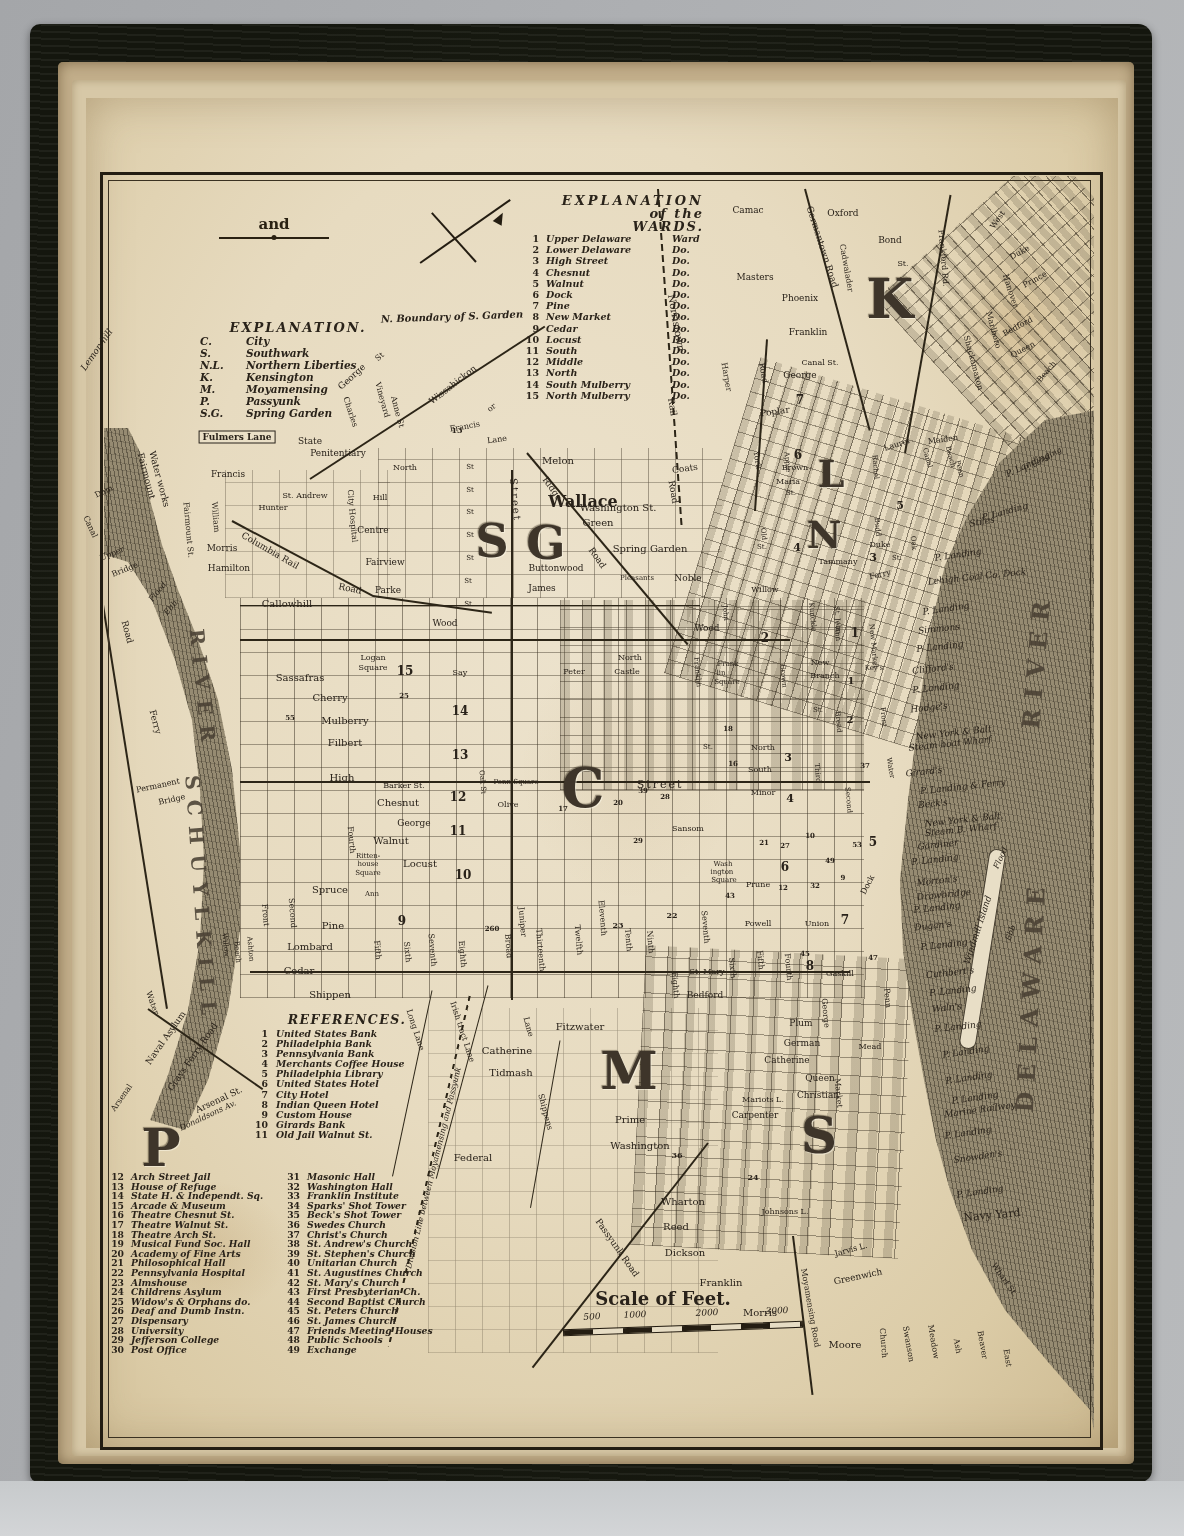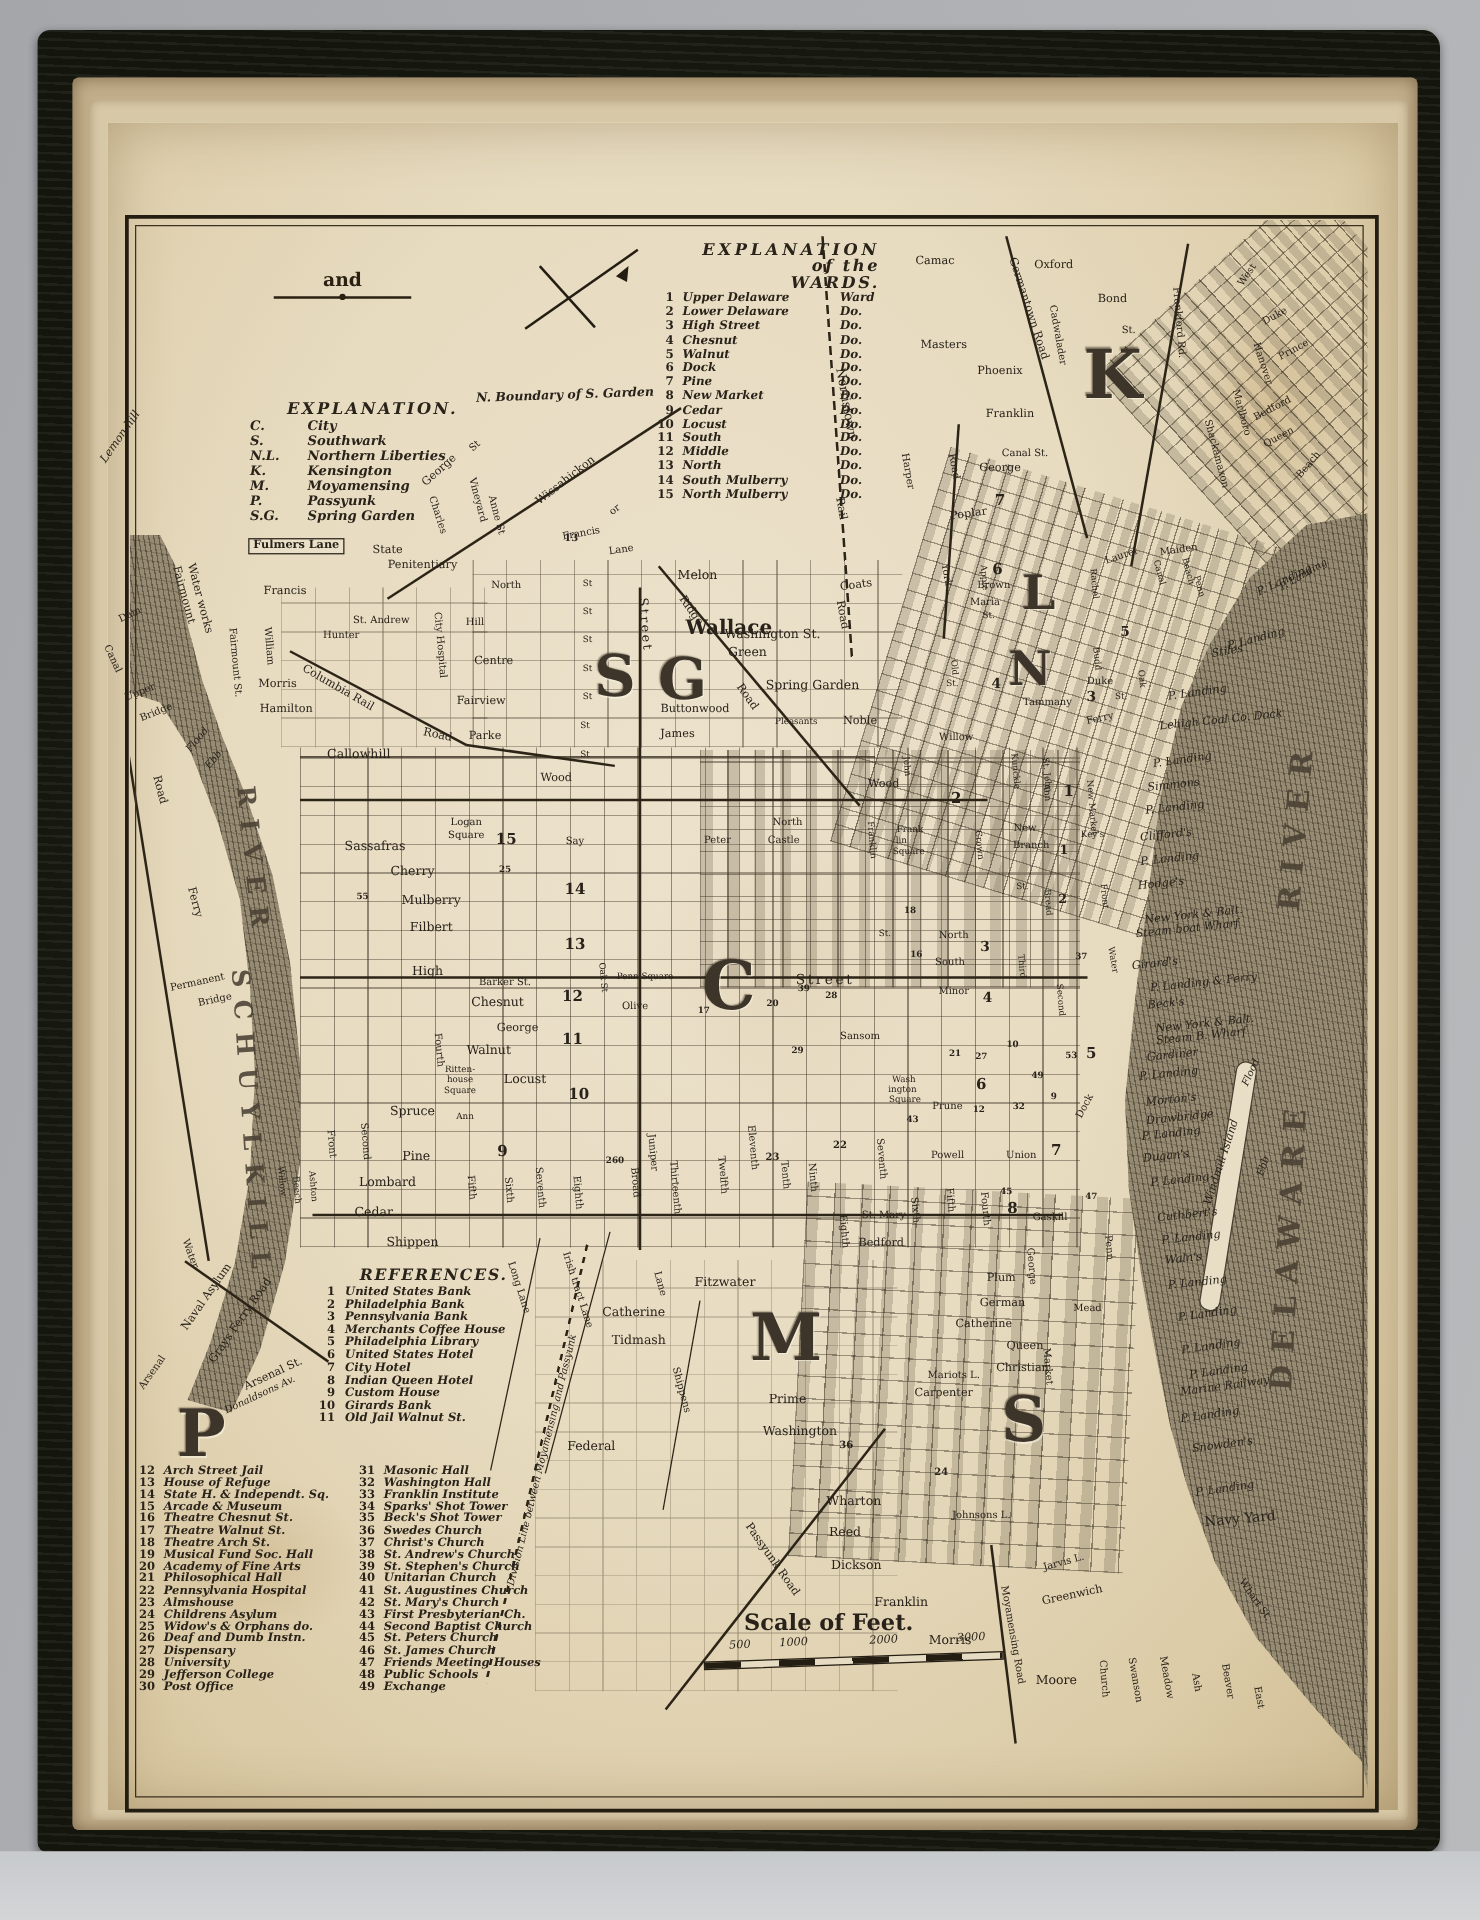--- a/index.html
+++ b/index.html
@@ -580,21 +580,21 @@
       <span class="lbl" style="left: 650px; top: 549px; transform: translate(-50%, -50%) rotate(0deg); font-size: 10px;">Spring Garden</span>
       <span class="lbl" style="left: 552px; top: 489px; transform: translate(-50%, -50%) rotate(55deg); font-size: 9px;">Ridge</span>
       <span class="lbl" style="left: 597px; top: 558px; transform: translate(-50%, -50%) rotate(55deg); font-size: 9px;">Road</span>
       <span class="lbl" style="left: 556px; top: 568px; transform: translate(-50%, -50%) rotate(0deg); font-size: 9px;">Buttonwood</span>
       <span class="lbl" style="left: 542px; top: 588px; transform: translate(-50%, -50%) rotate(0deg); font-size: 9px;">James</span>
       <span class="lbl" style="left: 637px; top: 578px; transform: translate(-50%, -50%) rotate(0deg); font-size: 7px;">Pleasants</span>
       <span class="lbl" style="left: 688px; top: 578px; transform: translate(-50%, -50%) rotate(0deg); font-size: 9px;">Noble</span>
       <span class="lbl" style="left: 685px; top: 469px; transform: translate(-50%, -50%) rotate(-8deg); font-size: 9px;">Coats</span>
       <span class="lbl" style="left: 405px; top: 468px; transform: translate(-50%, -50%) rotate(0deg); font-size: 8px;">North</span>
       <span class="lbl" style="left: 380px; top: 498px; transform: translate(-50%, -50%) rotate(0deg); font-size: 8px;">Hill</span>
-      <span class="lbl" style="left: 395px; top: 530px; transform: translate(-50%, -50%) rotate(0deg); font-size: 9px;">Centre</span>
+      <span class="lbl" style="left: 373px; top: 530px; transform: translate(-50%, -50%) rotate(0deg); font-size: 9px;">Centre</span>
       <span class="lbl" style="left: 385px; top: 562px; transform: translate(-50%, -50%) rotate(0deg); font-size: 9px;">Fairview</span>
       <span class="lbl" style="left: 388px; top: 590px; transform: translate(-50%, -50%) rotate(0deg); font-size: 9px;">Parke</span>
       <span class="lbl" style="left: 445px; top: 623px; transform: translate(-50%, -50%) rotate(0deg); font-size: 9px;">Wood</span>
       <span class="lbl ls" style="left: 515px; top: 500px; transform: translate(-50%, -50%) rotate(85deg); font-size: 10px;">Street</span>
       <span class="lbl" style="left: 470px; top: 467px; transform: translate(-50%, -50%) rotate(0deg); font-size: 7px;">St</span>
       <span class="lbl" style="left: 470px; top: 490px; transform: translate(-50%, -50%) rotate(0deg); font-size: 7px;">St</span>
       <span class="lbl" style="left: 470px; top: 512px; transform: translate(-50%, -50%) rotate(0deg); font-size: 7px;">St</span>
       <span class="lbl" style="left: 470px; top: 535px; transform: translate(-50%, -50%) rotate(0deg); font-size: 7px;">St</span>
       <span class="lbl" style="left: 470px; top: 558px; transform: translate(-50%, -50%) rotate(0deg); font-size: 7px;">St</span>
       <span class="lbl" style="left: 468px; top: 581px; transform: translate(-50%, -50%) rotate(0deg); font-size: 7px;">St</span>

